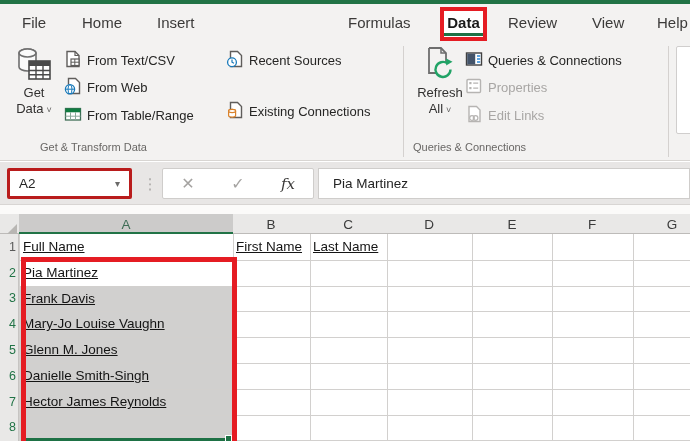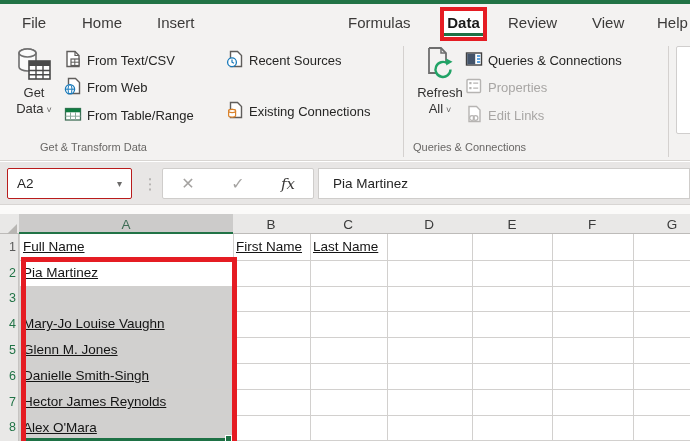--- a/index.html
+++ b/index.html
@@ -28,21 +28,21 @@
   .rbtn { position:absolute; display:flex; align-items:flex-end; height:20px; }
   .rbtn .icon { width:18px; height:18px; margin-right:5px; flex:0 0 18px; }
   .rbtn .rlabel { font-size:13px; color:#262625; white-space:nowrap; }
   .rbtn.disabled .rlabel { color:#a8a6a4; }
   .caret::before { content:"˅"; font-size:9px; color:#5c5b5a; margin-left:3px; }
   .grp-label { position:absolute; font-size:11px; color:#696765; text-align:left; white-space:nowrap; }
   .vsep { position:absolute; top:5px; width:1px; height:111px; background:#d4d1cf; }
   .gallery-stub { position:absolute; left:676px; top:5px; width:20px; height:88px; background:#ffffff; border:1px solid #d0cecd; border-radius:2px; }
   
   .formularow { position:absolute; left:0; top:162px; width:690px; height:42px; background:#e8e6e5; }
-  .namebox { position:absolute; left:7px; top:6px; width:125px; height:31px; background:#fff; border:1px solid #b91c1c; border-radius:2px; display:flex; align-items:center; }
+  .namebox { position:absolute; left:7px; top:6px; width:125px; height:31px; background:#fff; border:3px solid #b91c1c; border-radius:2px; display:flex; align-items:center; }
   .namebox .nval { font-size:13.5px; color:#242424; padding-left:9px; flex:1; }
   .namebox .ncaret { font-size:10px; color:#6b6a69; padding-right:9px; }
   .fdots { position:absolute; left:143px; top:6px; width:14px; height:31px; color:#aaa8a6; font-size:15px; display:flex; align-items:center; justify-content:center; letter-spacing:0; }
   .fbtns { position:absolute; left:162px; top:6px; width:152px; height:31px; background:#fff; border:1px solid #cfcdcb; border-radius:2px; display:flex; align-items:center; }
   .fbtn { flex:1; text-align:center; font-size:16px; color:#a5a3a1; }
   .fx { font-family:"DejaVu Serif", serif; font-style:italic; font-size:15px; color:#3b3a39; }
   .ffield { position:absolute; left:318px; top:6px; width:372px; height:31px; background:#fff; border:1px solid #cfcdcb; }
   .ffield .fval { font-size:13.5px; color:#242424; line-height:29px; padding-left:14px; }
   
   .sheet { position:absolute; left:0; top:204px; width:690px; height:237px; background:#fbfaf9; border-top:1px solid #d8d5d3; }
@@ -273,25 +273,25 @@
     <div class="row-num sel" style="top:132px; height:26px; line-height:26px;">5</div>
     <div class="row-num sel" style="top:158px; height:26px; line-height:26px;">6</div>
     <div class="row-num sel" style="top:184px; height:26px; line-height:26px;">7</div>
     <div class="row-num sel" style="top:210px; height:25px; line-height:25px;">8</div>
     <div class="row-num" style="top:231px; height:26px; line-height:26px;">9</div>
 
     <div class="cell-text" style="left:23px; top:29px;">Full Name</div>
     <div class="cell-text clip" style="left:236px; top:29px; width:73px;">First Name</div>
     <div class="cell-text" style="left:313px; top:29px;">Last Name</div>
     <div class="cell-text" style="left:23px; top:55px;">Pia Martinez</div>
+    <div class="cell-text" style="left:23px; top:81px; line-height:25px;">Frank Davis</div>
     <div class="cell-text" style="left:23px; top:106px;">Mary-Jo Louise Vaughn</div>
     <div class="cell-text" style="left:23px; top:132px;">Glenn M. Jones</div>
     <div class="cell-text" style="left:23px; top:158px;">Danielle Smith-Singh</div>
     <div class="cell-text" style="left:23px; top:184px;">Hector James Reynolds</div>
-    <div class="cell-text" style="left:23px; top:210px; line-height:25px;">Alex O'Mara</div>
 
     <div class="range-green-edge"></div>
     <div class="fill-handle"></div>
 
     <div class="range-red-box"></div>
   </section>
 
 </div>
 
 </body></html>

